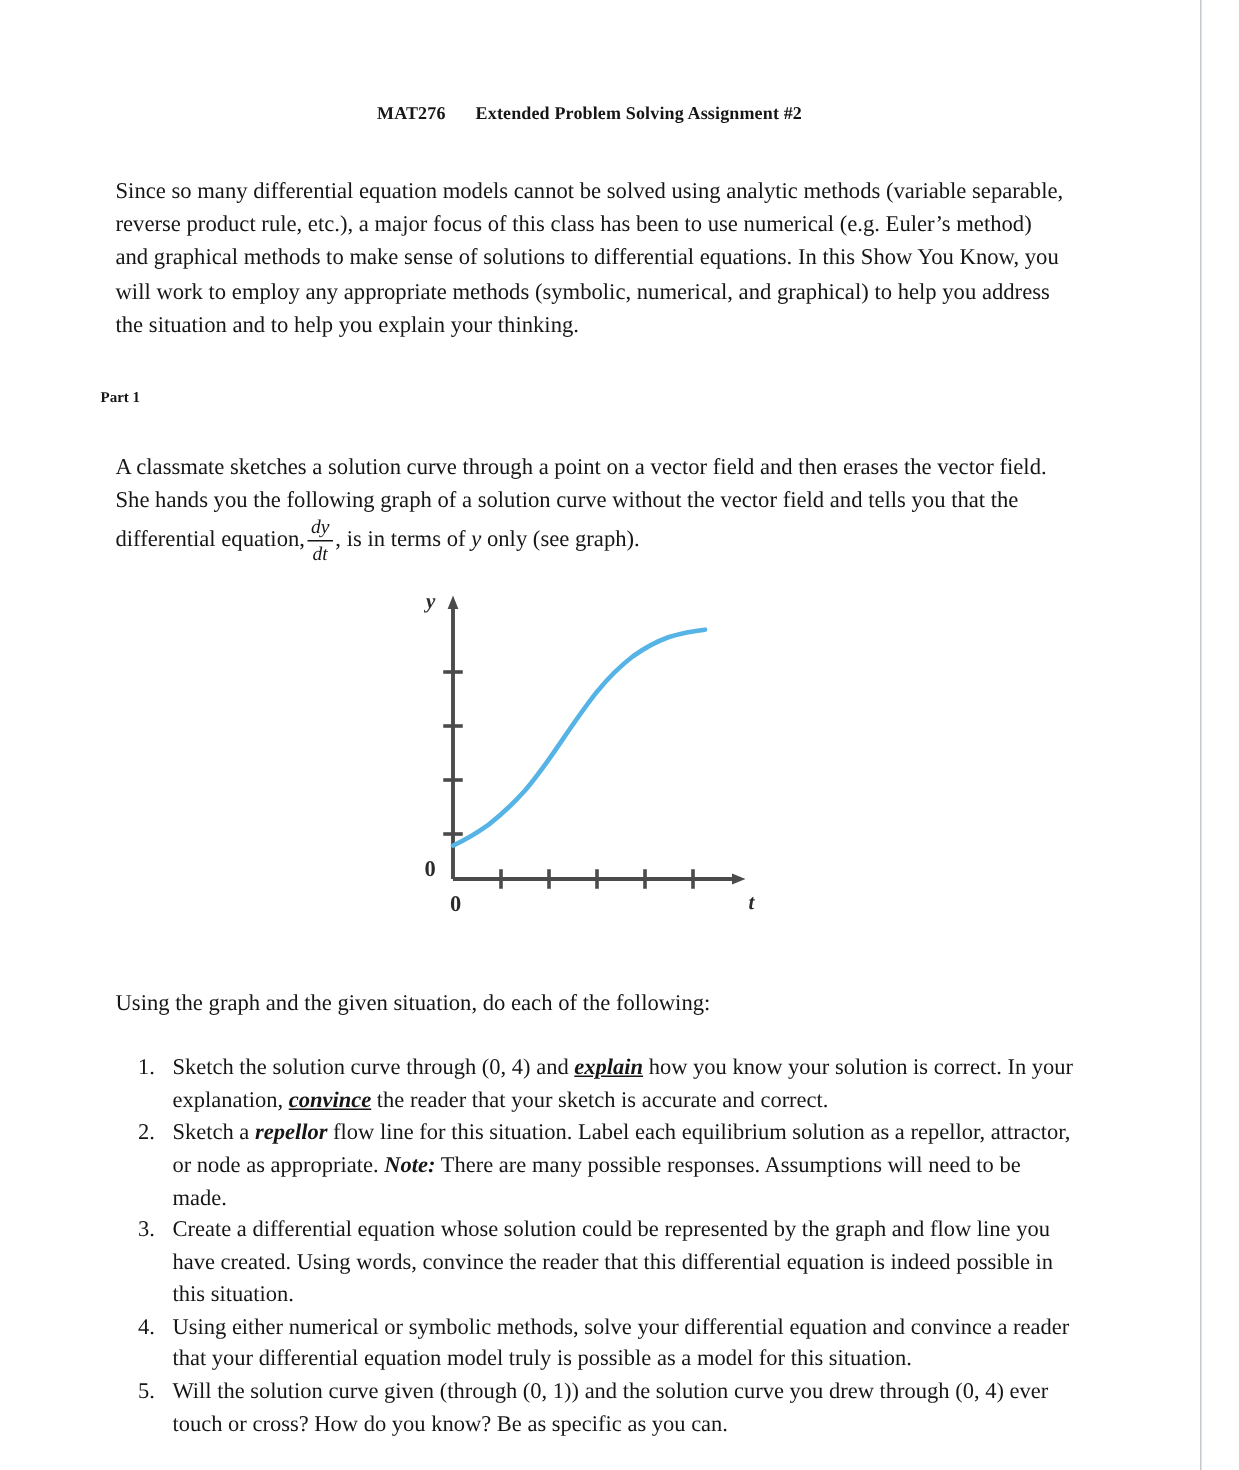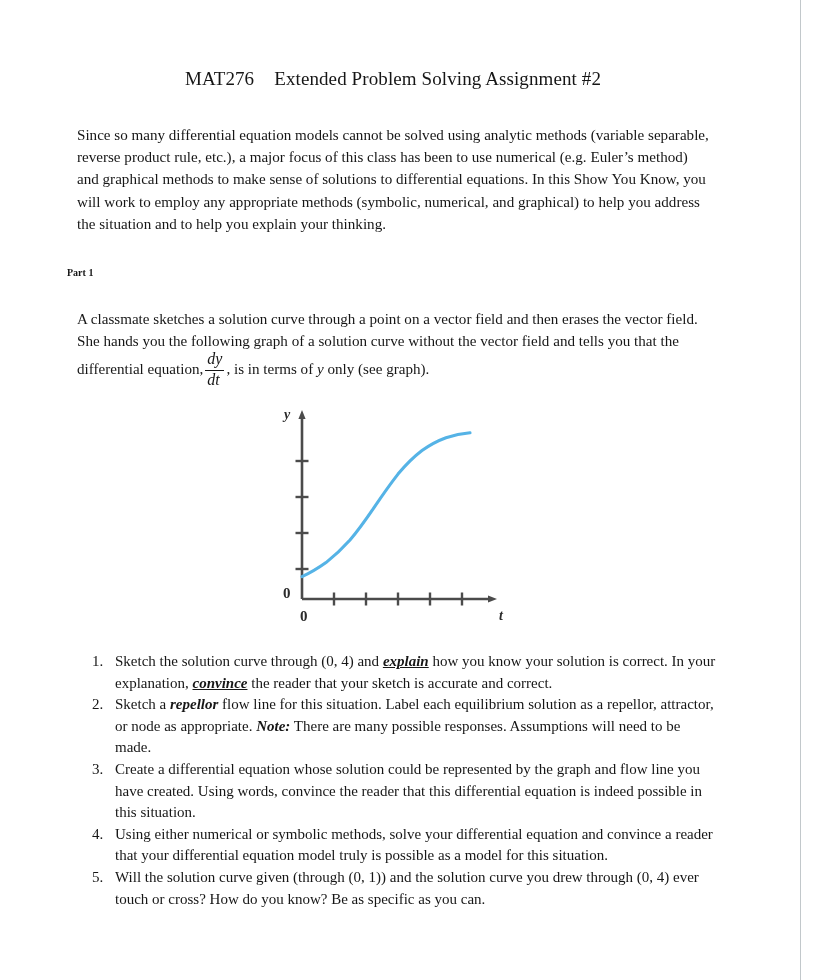--- a/index.html
+++ b/index.html
@@ -28,22 +28,22 @@
   .content {
     position: absolute;
     left: 67px;
     top: 0;
     width: 652px;
   }
   .doc-title {
     margin: 0;
     padding-top: 68px;
     text-align: center;
-    font-size: 19px;
-    font-weight: normal;
+    font-size: 12px;
+    font-weight: bold;
     letter-spacing: 0.1px;
   }
   .doc-title .gap {
     display: inline-block;
     width: 20px;
   }
   p.para {
     margin: 10px;
     font-size: 15.1px;
     line-height: 22.2px;
@@ -57,23 +57,23 @@
     padding-top: 22px;
     font-size: 10px;
     font-weight: bold;
   }
   .part1-body {
     padding-top: 20px;
   }
   .frac {
     display: inline-block;
     vertical-align: middle;
-    text-align: left;
+    text-align: center;
     font-style: italic;
-    font-size: 16px;
+    font-size: 13px;
     line-height: 1.02;
     margin: 0 2px;
     position: relative;
     top: -1px;
   }
   .frac .num {
     display: block;
     padding: 0 2px 0px 2px;
   }
   .frac .bar {
@@ -185,20 +185,21 @@
           <path d="M 30,173.7 C 38,170.1 46,165.3 54,159.6 C 62,153.3 70,145.9 78,137.0 C 86,127.6 94,116.4 102,104.6 C 110,92.8 118,81.3 126,71.1 C 134,61.4 142,53.6 150,47.5 C 158,41.8 166,37.6 174,34.7 C 182,32.2 190,30.6 198,29.8" fill="none" stroke="#55b3e6" stroke-width="3.1" stroke-linecap="round"></path>
         </svg>
 
         <span class="axis-label y-label">y</span>
         <span class="axis-label t-label">t</span>
         <span class="origin-label o-left">0</span>
         <span class="origin-label o-below">0</span>
       </div>
     </div>
 
+    <p class="para prompt-line">Using the graph and the given situation, do each of the following:</p>
 
     <ol class="tasks">
       <li><span><span>Sketch the solution curve through (0, 4) and </span><span class="biu">explain</span><span> how you know your solution is correct. In your explanation, </span><span class="biu">convince</span><span> the reader that your sketch is accurate and correct.</span></span></li>
       <li><span><span>Sketch a </span><span class="bi">repellor</span><span> flow line for this situation. Label each equilibrium solution as a repellor, attractor, or node as appropriate. </span><span class="bi">Note:</span><span> There are many possible responses. Assumptions will need to be made.</span></span></li>
       <li><span><span>Create a differential equation whose solution could be represented by the graph and flow line you have created.  Using words, convince the reader that this differential equation is indeed possible in this situation.</span></span></li>
       <li><span><span>Using either numerical or symbolic methods, solve your differential equation and convince a reader that your differential equation model truly is possible as a model for this situation.</span></span></li>
       <li><span><span>Will the solution curve given (through (0, 1)) and the solution curve you drew through (0, 4) ever touch or cross? How do you know? Be as specific as you can.</span></span></li>
     </ol>
 
   </div>

